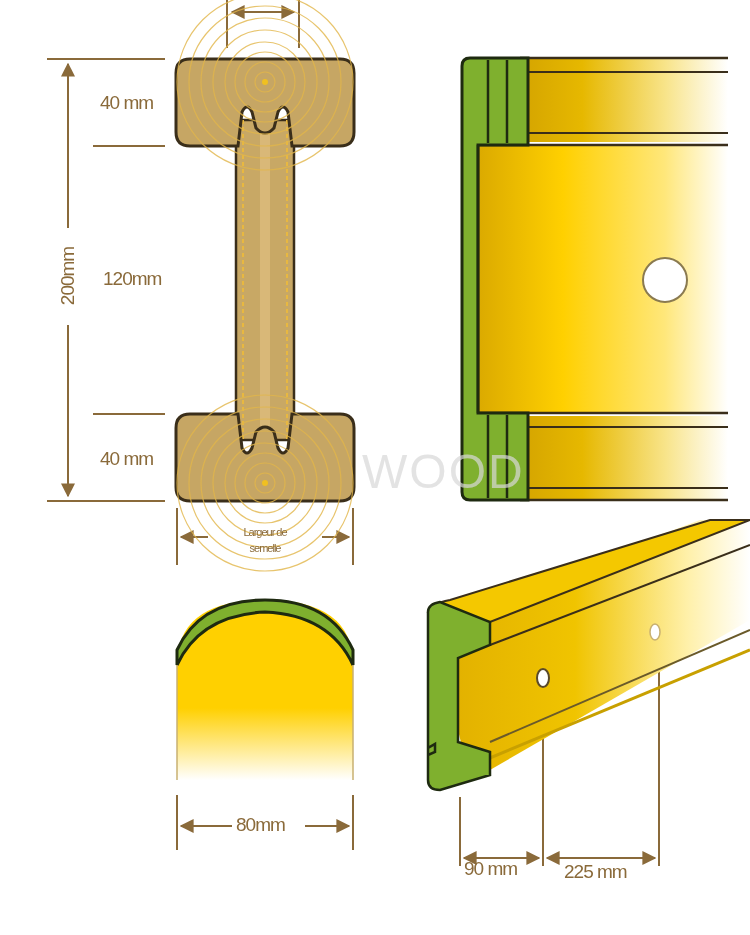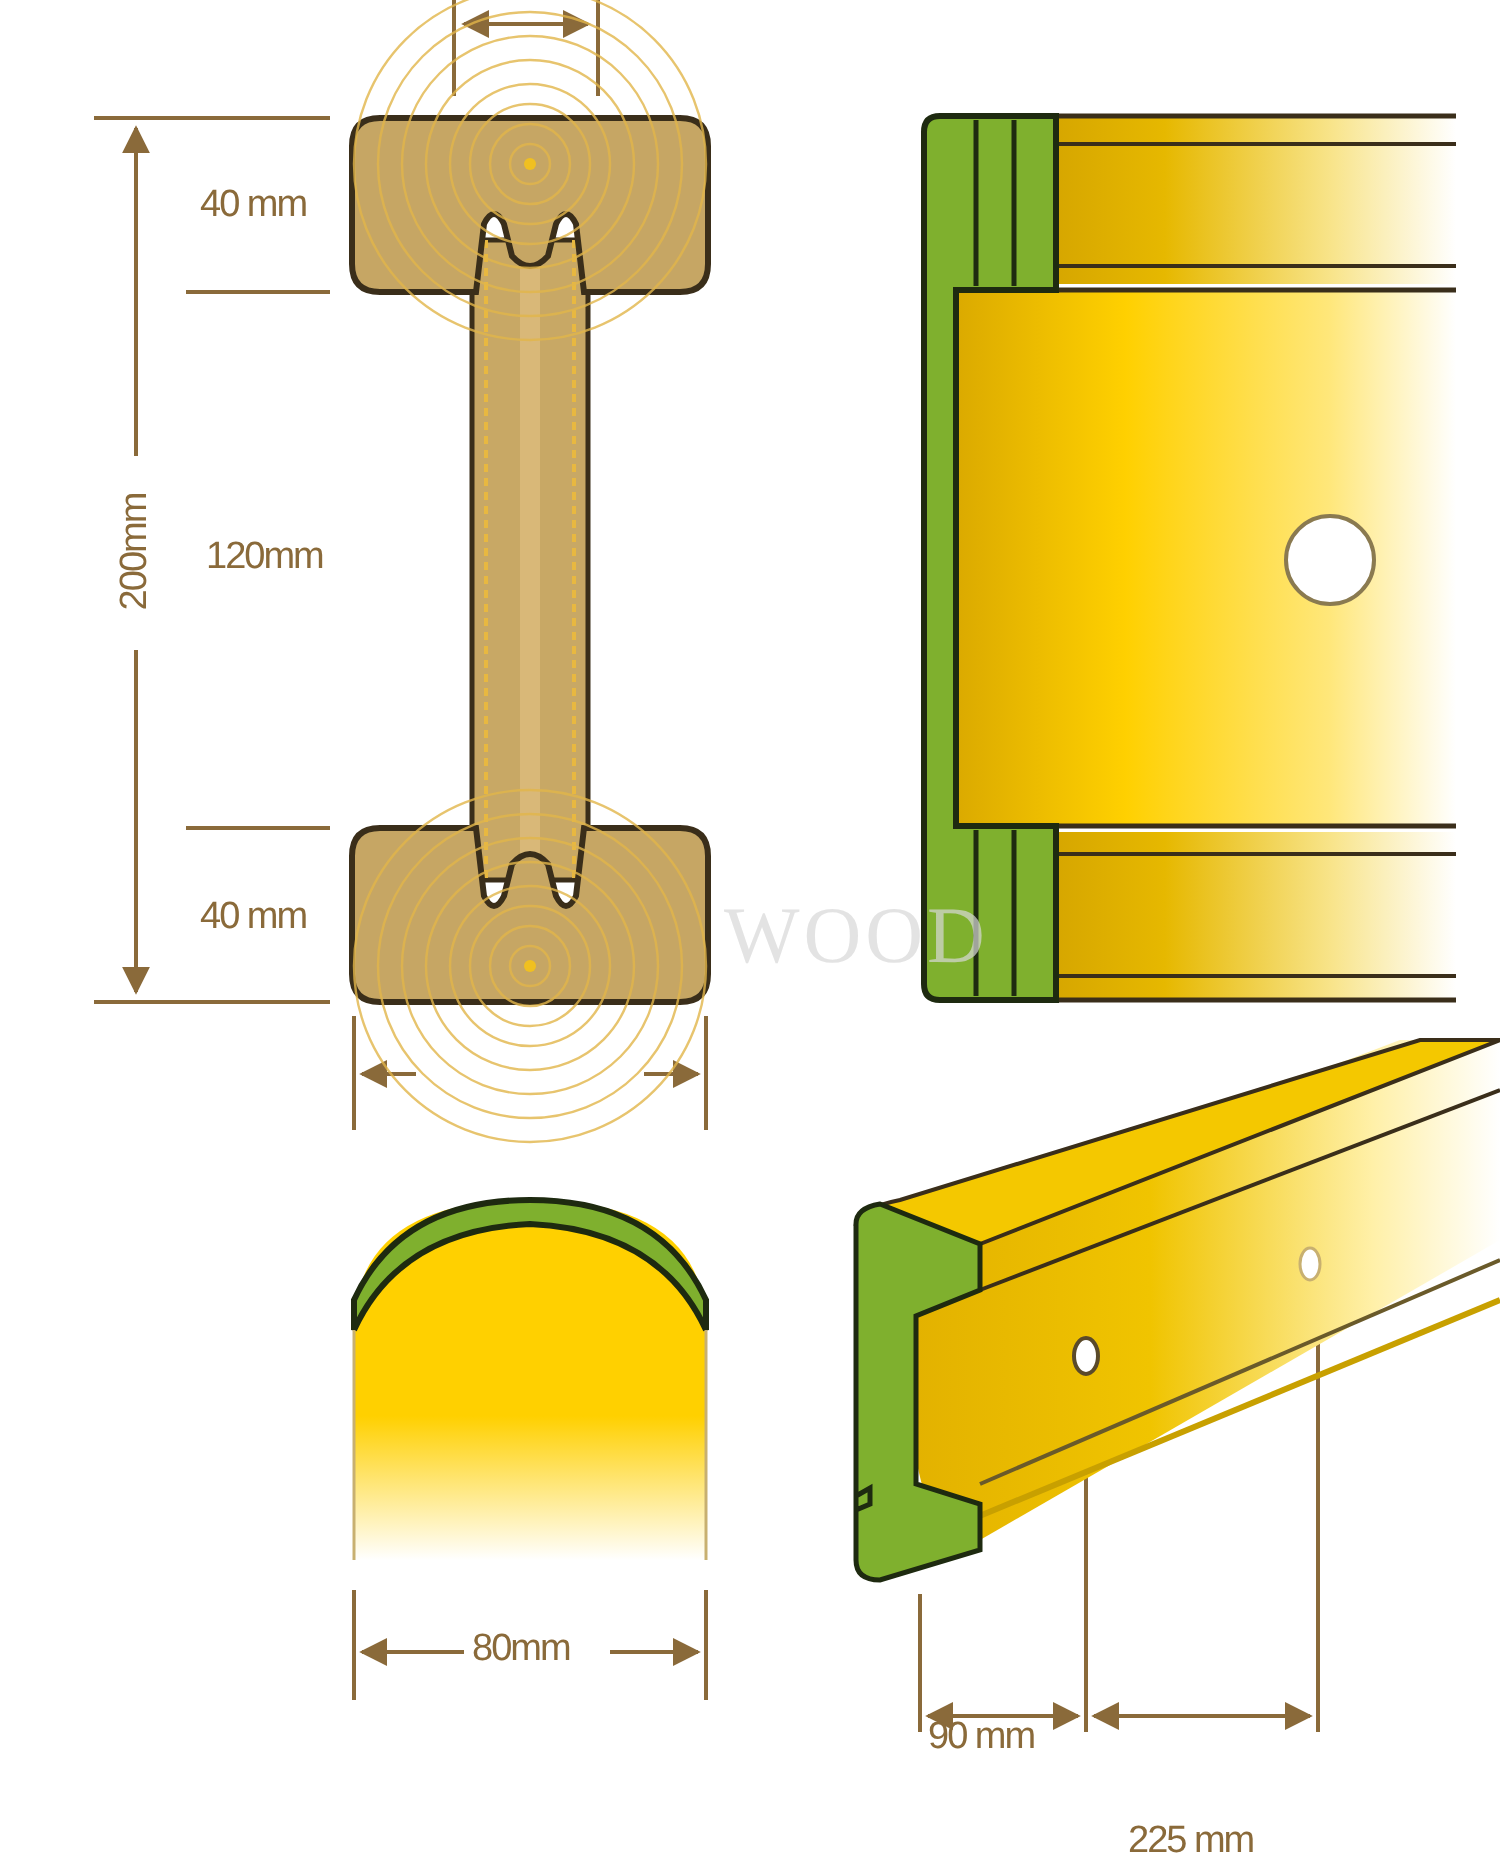--- a/index.html
+++ b/index.html
@@ -2,21 +2,21 @@
 <html><head>
 <meta charset="utf-8">
 <style>
   html, body { margin: 0; padding: 0; background: #ffffff; }
   body { width: 750px; height: 935px; position: relative; overflow: hidden; font-family: "Liberation Sans", sans-serif; }
   .canvas { position: absolute; left: 0; top: 0; width: 664px; height: 935px; }
   .label { position: absolute; color: #8a6a3a; font-family: "Liberation Sans Narrow", "Liberation Sans", sans-serif; letter-spacing: -1px; white-space: nowrap; }
   .dim { font-size: 19px; }
   .small { font-size: 11px; text-align: center; line-height: 16px; }
   .rot { transform: rotate(-90deg); transform-origin: center center; }
-  .watermark { position: absolute; color: #d8d8d8; font-size: 40px; letter-spacing: 2px; opacity: 0.7; font-family: Liberation Serif, serif; }
+  .watermark { position: absolute; color: #d8d8d8; font-size: 48px; letter-spacing: 2px; opacity: 0.7; }
 </style>
 </head>
 <body>
 
 <div class="canvas">
   <svg width="750" height="935" viewBox="0 0 750 935">
     <defs>
       <linearGradient id="yelH" x1="0" x2="1" y1="0" y2="0">
         <stop offset="0" stop-color="#d9a800"></stop>
         <stop offset="0.35" stop-color="#ffd000"></stop>
@@ -162,17 +162,21 @@
       <ellipse cx="543" cy="678" rx="6" ry="9" fill="#ffffff" stroke="#5a4a2a" stroke-width="2"></ellipse>
       <ellipse cx="655" cy="632" rx="5" ry="8" fill="#ffffff" stroke="#c8b070" stroke-width="1.5"></ellipse>
     </g>
   </svg>
 
   
   <div class="label dim" style="left:100px; top:92px;">40 mm</div>
   <div class="label dim" style="left:103px; top:268px;">120mm</div>
   <div class="label dim" style="left:100px; top:448px;">40 mm</div>
   <div class="label dim rot" style="left:28px; top:265px; width:80px; text-align:center;">200mm</div>
+  <div class="label small" style="left:215px; top:524px; width:100px;">
+    <div>Largeur de</div>
+    <div>semelle</div>
+  </div>
   <div class="label dim" style="left:236px; top:814px;">80mm</div>
   <div class="label dim" style="left:464px; top:858px;">90 mm</div>
-  <div class="label dim" style="left:564px; top:910px;">225 mm</div>
+  <div class="label dim" style="left:564px; top:861px;">225 mm</div>
   <div class="watermark" style="left:362px; top:444px;">WOOD</div>
 </div>
 
 </body></html>

